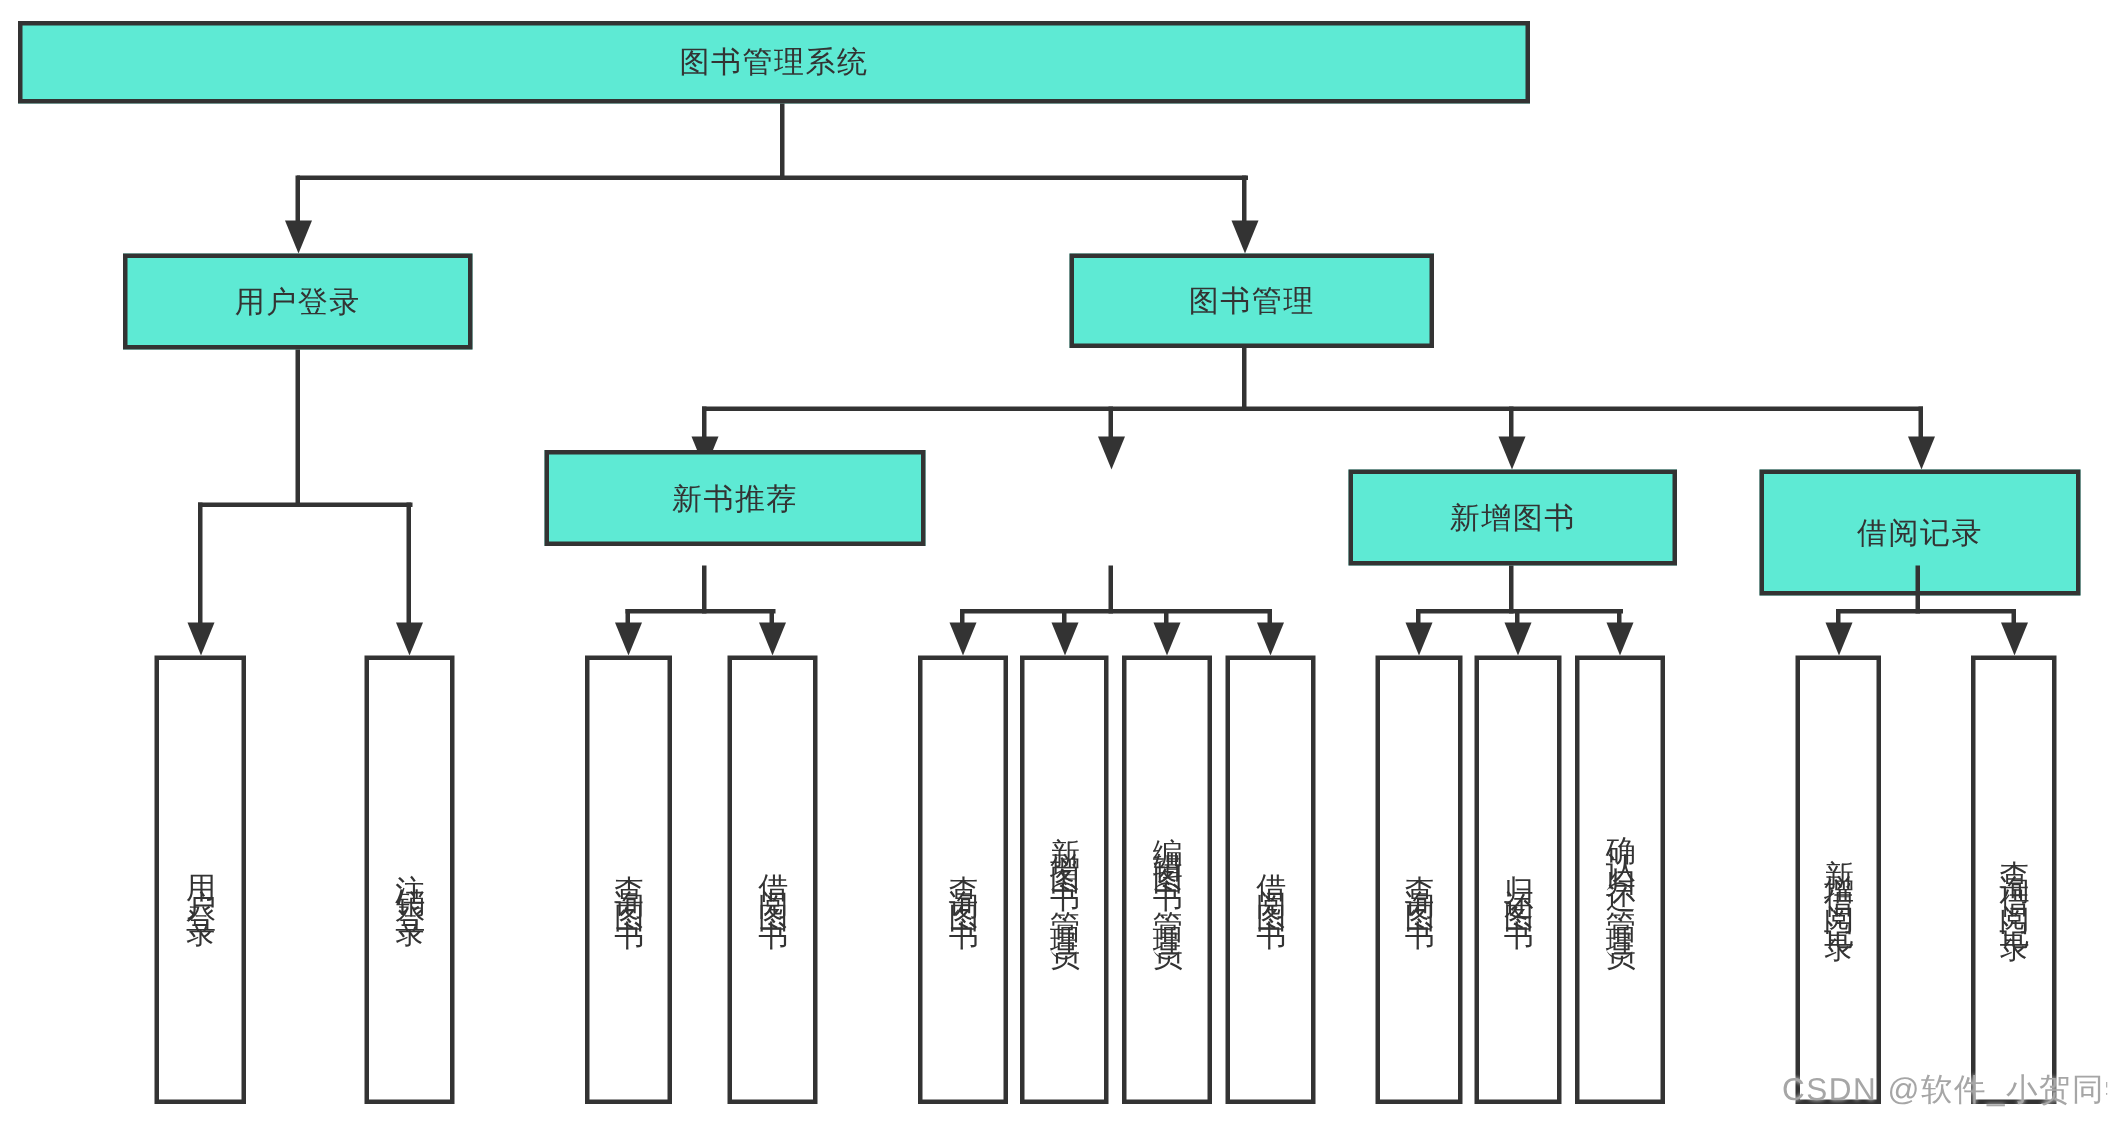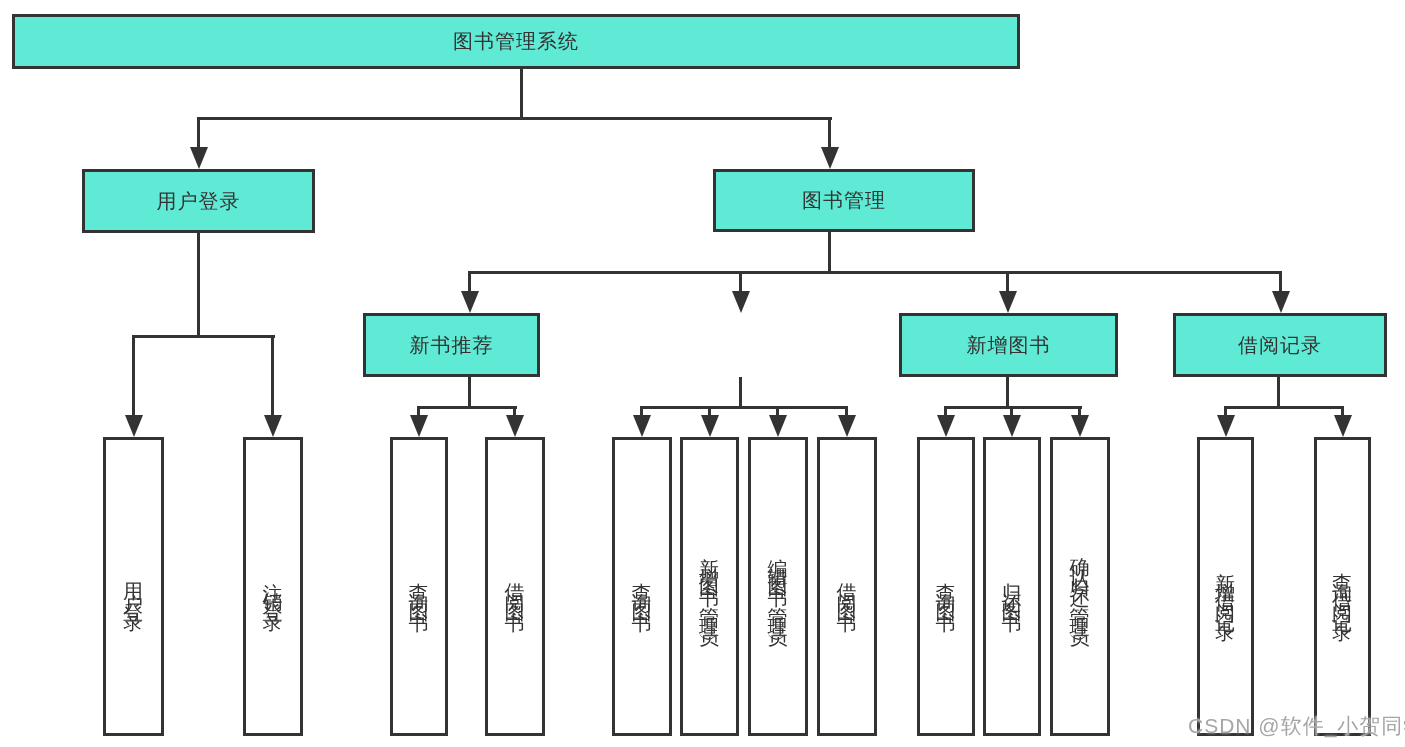--- a/index.html
+++ b/index.html
@@ -77,21 +77,21 @@
   <div class="v" style="left:520px;top:69px;height:51px;"></div>
   <div class="h" style="left:198px;top:117px;width:634px;"></div>
   <div class="v" style="left:197px;top:117px;height:32px;"></div>
   <div class="arr" style="left:190px;top:147px;"></div>
   <div class="v" style="left:828px;top:117px;height:32px;"></div>
   <div class="arr" style="left:821px;top:147px;"></div>
 
   <div class="box" style="left:82px;top:169px;width:233px;height:64px;">
     <span>用户登录</span>
   </div>
-  <div class="box" style="left:713px;top:169px;width:262px;height:63px;">
+  <div class="box" style="left:713px;top:169px;width:243px;height:63px;">
     <span>图书管理</span>
   </div>
 
   <div class="v" style="left:197px;top:233px;height:105px;"></div>
   <div class="h" style="left:132px;top:335px;width:143px;"></div>
   <div class="v" style="left:132px;top:335px;height:82px;"></div>
   <div class="arr" style="left:125px;top:415px;"></div>
   <div class="v" style="left:271px;top:335px;height:82px;"></div>
   <div class="arr" style="left:264px;top:415px;"></div>
 
@@ -99,27 +99,27 @@
   <div class="h" style="left:468px;top:271px;width:814px;"></div>
   <div class="v" style="left:468px;top:271px;height:22px;"></div>
   <div class="arr" style="left:461px;top:291px;"></div>
   <div class="v" style="left:739px;top:271px;height:22px;"></div>
   <div class="arr" style="left:732px;top:291px;"></div>
   <div class="v" style="left:1006px;top:271px;height:22px;"></div>
   <div class="arr" style="left:999px;top:291px;"></div>
   <div class="v" style="left:1279px;top:271px;height:22px;"></div>
   <div class="arr" style="left:1272px;top:291px;"></div>
 
-  <div class="box" style="left:363px;top:313px;width:177px;height:64px;">
+  <div class="box" style="left:363px;top:300px;width:254px;height:64px;">
     <span>新书推荐</span>
   </div>
   <div class="box" style="left:899px;top:313px;width:219px;height:64px;">
     <span>新增图书</span>
   </div>
-  <div class="box" style="left:1173px;top:313px;width:214px;height:64px;">
+  <div class="box" style="left:1173px;top:313px;width:214px;height:84px;">
     <span>借阅记录</span>
   </div>
 
   <div class="v" style="left:468px;top:377px;height:32px;"></div>
   <div class="h" style="left:417px;top:406px;width:100px;"></div>
   <div class="v" style="left:417px;top:406px;height:11px;"></div>
   <div class="arr" style="left:410px;top:415px;"></div>
   <div class="v" style="left:513px;top:406px;height:11px;"></div>
   <div class="arr" style="left:506px;top:415px;"></div>
 

